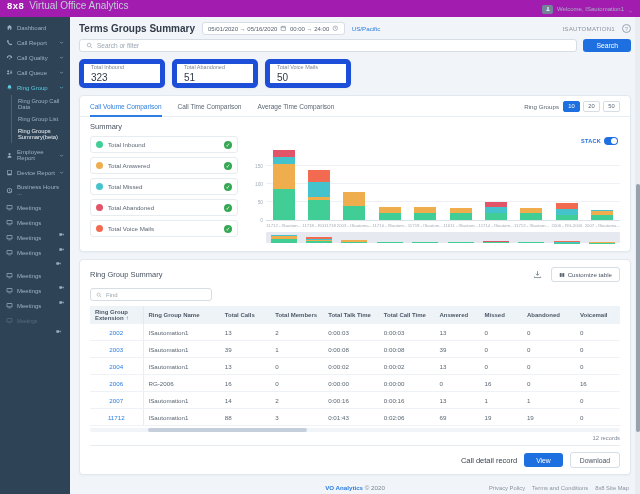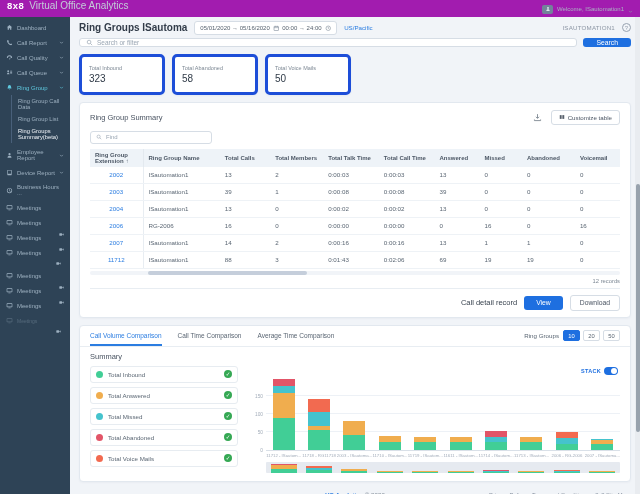--- a/index.html
+++ b/index.html
@@ -44,21 +44,21 @@
   .help-circle { width:9px; height:9px; border:1px solid #98a3b1; border-radius:50%; color:#98a3b1; font-size:6px; display:flex; align-items:center; justify-content:center; }
 
   .search-row { display:flex; gap:6px; margin-top:3px; height:17px; }
   .search-box { flex:1; background:#fff; border:1px solid #d6dde5; border-radius:3px; display:flex; align-items:center; padding:0 6px; gap:4px; }
   .search-box svg { width:7px; height:7px; stroke:#9aa6b3; fill:none; stroke-width:1.6; flex-shrink:0; }
   .search-box input { border:none; outline:none; flex:1; font-size:6.5px; color:#3c4754; background:transparent; font-family:inherit; }
   .search-box input::placeholder { color:#9aa6b3; }
   .btn-primary { background:#1e6fe0; color:#fff; border:none; border-radius:3px; font-size:6.8px; padding:0 13px; font-family:inherit; cursor:pointer; }
 
   .stats { display:flex; gap:7px; margin-top:7px; }
-  .stat-card { width:86px; background:#fff; border:3px solid #1d4ed8; border-radius:5px; padding:8px 7px; box-shadow:0 1px 2px rgba(40,60,90,.05); }
+  .stat-card { width:86px; background:#fff; border:5px solid #1d4ed8; border-radius:5px; padding:0 7px; box-shadow:0 1px 2px rgba(40,60,90,.05); }
   .stat-label { font-size:5.5px; color:#7d8894; }
   .stat-value { font-size:10px; color:#2f3a47; margin-top:2px; font-weight:500; }
 
   .panel { background:#fff; border:1px solid #e2e8ef; border-radius:4px; margin-top:7px; box-shadow:0 1px 2px rgba(40,60,90,.04); }
   .tabs-row { display:flex; align-items:center; padding:0 10px; border-bottom:1px solid #e8edf2; height:21px; }
   .tab { font-size:6.5px; color:#5a6673; margin-right:16px; padding:7px 0 5px; border-bottom:2px solid transparent; cursor:pointer; }
   .tab.active { color:#2b7de1; border-bottom-color:#2b7de1; }
   .rg-sel { margin-left:auto; display:flex; align-items:center; gap:4px; }
   .rg-label { font-size:6.2px; color:#5a6673; }
   .rg-btn { min-width:17px; height:11px; border:1px solid #d6dde5; border-radius:2px; background:#fff; color:#5a6673; font-size:5.8px; display:flex; align-items:center; justify-content:center; padding:0 3px; cursor:pointer; }
@@ -353,21 +353,21 @@
           <svg viewBox="0 0 16 16">
             <rect x="1" y="4" width="9" height="8" rx="1.5"></rect>
             <path d="M10.5 7 15 4.5V11.5L10.5 9Z"></path>
           </svg>
         </span>
       </div>
     </nav>
 
   <main class="main">
     <div class="page-head">
-      <span class="page-title">Ring Groups ISautoma</span>
+      <span class="page-title">Terms Groups Summary</span>
       <div class="date-box">
         <span>05/01/2020 → 05/16/2020</span>
         <svg viewBox="0 0 16 16">
             <rect x="2.5" y="3.5" width="11" height="10" rx="1"></rect>
             <path d="M2.5 6.5H13.5M5.5 2V4.5M10.5 2V4.5"></path>
           </svg>
         <span>00:00 → 24:00</span>
         <svg viewBox="0 0 16 16">
             <circle cx="8" cy="8" r="5.5"></circle>
             <path d="M8 4.8V8L10.4 9.4"></path>
@@ -389,164 +389,27 @@
       <button class="btn-primary">Search</button>
     </div>
 
     <div class="stats" id="stats">
         <div class="stat-card">
           <div class="stat-label">Total Inbound</div>
           <div class="stat-value">323</div>
         </div>
         <div class="stat-card">
           <div class="stat-label">Total Abandoned</div>
-          <div class="stat-value">58</div>
+          <div class="stat-value">51</div>
         </div>
         <div class="stat-card">
           <div class="stat-label">Total Voice Mails</div>
           <div class="stat-value">50</div>
         </div>
       </div>
-
-    <section class="panel table-panel">
-      <div class="table-head">
-        <span class="table-title">Ring Group Summary</span>
-        <button class="icon-btn">
-            <svg viewBox="0 0 16 16">
-              <path d="M8 2V9M5.2 6.8 8 9.6 10.8 6.8M2.5 11.5V13.5H13.5V11.5"></path>
-            </svg>
-          </button>
-        <button class="btn-outline">
-          <svg viewBox="0 0 16 16">
-              <rect x="2" y="3" width="3.4" height="10"></rect>
-              <rect x="6.3" y="3" width="3.4" height="10"></rect>
-              <rect x="10.6" y="3" width="3.4" height="10"></rect>
-            </svg>
-          <span>Customize table</span>
-        </button>
-      </div>
-      <div class="find-box">
-        <svg viewBox="0 0 16 16">
-            <circle cx="7" cy="7" r="4.2"></circle>
-            <path d="M10.2 10.2L14 14"></path>
-          </svg>
-        <input type="text" placeholder="Find" style="">
-      </div>
-      <table class="grid" id="grid">
-          <colgroup>
-            <col style="width: 10%;">
-            <col style="width: 14.5%;">
-            <col style="width: 9.5%;">
-            <col style="width: 10%;">
-            <col style="width: 10.5%;">
-            <col style="width: 10.5%;">
-            <col style="width: 8.5%;">
-            <col style="width: 8%;">
-            <col style="width: 10%;">
-            <col style="width: 8.5%;">
-          </colgroup>
-          <thead>
-            <tr>
-              <th class="ext-h">Ring Group Extension<span class="sort">↑</span></th>
-              <th>Ring Group Name</th>
-              <th>Total Calls</th>
-              <th>Total Members</th>
-              <th>Total Talk Time</th>
-              <th>Total Call Time</th>
-              <th>Answered</th>
-              <th>Missed</th>
-              <th>Abandoned</th>
-              <th>Voicemail</th>
-            </tr>
-          </thead>
-          <tbody>
-            <tr>
-              <td class="ext">2002</td>
-              <td>ISautomation1</td>
-              <td>13</td>
-              <td>2</td>
-              <td>0:00:03</td>
-              <td>0:00:03</td>
-              <td>13</td>
-              <td>0</td>
-              <td>0</td>
-              <td>0</td>
-            </tr>
-            <tr>
-              <td class="ext">2003</td>
-              <td>ISautomation1</td>
-              <td>39</td>
-              <td>1</td>
-              <td>0:00:08</td>
-              <td>0:00:08</td>
-              <td>39</td>
-              <td>0</td>
-              <td>0</td>
-              <td>0</td>
-            </tr>
-            <tr>
-              <td class="ext">2004</td>
-              <td>ISautomation1</td>
-              <td>13</td>
-              <td>0</td>
-              <td>0:00:02</td>
-              <td>0:00:02</td>
-              <td>13</td>
-              <td>0</td>
-              <td>0</td>
-              <td>0</td>
-            </tr>
-            <tr>
-              <td class="ext">2006</td>
-              <td>RG-2006</td>
-              <td>16</td>
-              <td>0</td>
-              <td>0:00:00</td>
-              <td>0:00:00</td>
-              <td>0</td>
-              <td>16</td>
-              <td>0</td>
-              <td>16</td>
-            </tr>
-            <tr>
-              <td class="ext">2007</td>
-              <td>ISautomation1</td>
-              <td>14</td>
-              <td>2</td>
-              <td>0:00:16</td>
-              <td>0:00:16</td>
-              <td>13</td>
-              <td>1</td>
-              <td>1</td>
-              <td>0</td>
-            </tr>
-            <tr>
-              <td class="ext">11712</td>
-              <td>ISautomation1</td>
-              <td>88</td>
-              <td>3</td>
-              <td>0:01:43</td>
-              <td>0:02:06</td>
-              <td>69</td>
-              <td>19</td>
-              <td>19</td>
-              <td>0</td>
-            </tr>
-          </tbody>
-        </table>
-      <div class="h-scroll">
-          <span class="h-thumb"></span>
-        </div>
-      <div class="records">12 records</div>
-      <div class="action-row">
-        <span class="cdr-label">Call detail record</span>
-        <button class="btn-primary sm">View</button>
-        <button class="btn-outline sm">Download</button>
-      </div>
-    </section>
 
     <section class="panel">
       <div class="tabs-row">
         <div id="tabs" style="display:flex;">
             <div class="tab active">Call Volume Comparison</div>
             <div class="tab">Call Time Comparison</div>
             <div class="tab">Average Time Comparison</div>
           </div>
         <div class="rg-sel">
           <span class="rg-label">Ring Groups</span>
@@ -711,20 +574,157 @@
                   <div class="seg" style="height: 0.585px; background: rgb(240, 173, 78);"></div>
                   <div class="seg" style="height: 0.045px; background: rgb(69, 195, 205);"></div>
                   <div class="seg" style="height: 0.045px; background: rgb(226, 85, 104);"></div>
                 </div>
               </div>
           </div>
         </div>
       </div>
     </section>
 
+    <section class="panel table-panel">
+      <div class="table-head">
+        <span class="table-title">Ring Group Summary</span>
+        <button class="icon-btn">
+            <svg viewBox="0 0 16 16">
+              <path d="M8 2V9M5.2 6.8 8 9.6 10.8 6.8M2.5 11.5V13.5H13.5V11.5"></path>
+            </svg>
+          </button>
+        <button class="btn-outline">
+          <svg viewBox="0 0 16 16">
+              <rect x="2" y="3" width="3.4" height="10"></rect>
+              <rect x="6.3" y="3" width="3.4" height="10"></rect>
+              <rect x="10.6" y="3" width="3.4" height="10"></rect>
+            </svg>
+          <span>Customize table</span>
+        </button>
+      </div>
+      <div class="find-box">
+        <svg viewBox="0 0 16 16">
+            <circle cx="7" cy="7" r="4.2"></circle>
+            <path d="M10.2 10.2L14 14"></path>
+          </svg>
+        <input type="text" placeholder="Find" style="">
+      </div>
+      <table class="grid" id="grid">
+          <colgroup>
+            <col style="width: 10%;">
+            <col style="width: 14.5%;">
+            <col style="width: 9.5%;">
+            <col style="width: 10%;">
+            <col style="width: 10.5%;">
+            <col style="width: 10.5%;">
+            <col style="width: 8.5%;">
+            <col style="width: 8%;">
+            <col style="width: 10%;">
+            <col style="width: 8.5%;">
+          </colgroup>
+          <thead>
+            <tr>
+              <th class="ext-h">Ring Group Extension<span class="sort">↑</span></th>
+              <th>Ring Group Name</th>
+              <th>Total Calls</th>
+              <th>Total Members</th>
+              <th>Total Talk Time</th>
+              <th>Total Call Time</th>
+              <th>Answered</th>
+              <th>Missed</th>
+              <th>Abandoned</th>
+              <th>Voicemail</th>
+            </tr>
+          </thead>
+          <tbody>
+            <tr>
+              <td class="ext">2002</td>
+              <td>ISautomation1</td>
+              <td>13</td>
+              <td>2</td>
+              <td>0:00:03</td>
+              <td>0:00:03</td>
+              <td>13</td>
+              <td>0</td>
+              <td>0</td>
+              <td>0</td>
+            </tr>
+            <tr>
+              <td class="ext">2003</td>
+              <td>ISautomation1</td>
+              <td>39</td>
+              <td>1</td>
+              <td>0:00:08</td>
+              <td>0:00:08</td>
+              <td>39</td>
+              <td>0</td>
+              <td>0</td>
+              <td>0</td>
+            </tr>
+            <tr>
+              <td class="ext">2004</td>
+              <td>ISautomation1</td>
+              <td>13</td>
+              <td>0</td>
+              <td>0:00:02</td>
+              <td>0:00:02</td>
+              <td>13</td>
+              <td>0</td>
+              <td>0</td>
+              <td>0</td>
+            </tr>
+            <tr>
+              <td class="ext">2006</td>
+              <td>RG-2006</td>
+              <td>16</td>
+              <td>0</td>
+              <td>0:00:00</td>
+              <td>0:00:00</td>
+              <td>0</td>
+              <td>16</td>
+              <td>0</td>
+              <td>16</td>
+            </tr>
+            <tr>
+              <td class="ext">2007</td>
+              <td>ISautomation1</td>
+              <td>14</td>
+              <td>2</td>
+              <td>0:00:16</td>
+              <td>0:00:16</td>
+              <td>13</td>
+              <td>1</td>
+              <td>1</td>
+              <td>0</td>
+            </tr>
+            <tr>
+              <td class="ext">11712</td>
+              <td>ISautomation1</td>
+              <td>88</td>
+              <td>3</td>
+              <td>0:01:43</td>
+              <td>0:02:06</td>
+              <td>69</td>
+              <td>19</td>
+              <td>19</td>
+              <td>0</td>
+            </tr>
+          </tbody>
+        </table>
+      <div class="h-scroll">
+          <span class="h-thumb"></span>
+        </div>
+      <div class="records">12 records</div>
+      <div class="action-row">
+        <span class="cdr-label">Call detail record</span>
+        <button class="btn-primary sm">View</button>
+        <button class="btn-outline sm">Download</button>
+      </div>
+    </section>
+
     <div class="page-footer">
       <div class="footer-center">
         <span class="footer-brand">VO Analytics</span>
         <span>© 2020</span>
       </div>
       <div class="footer-links" id="footer-links">
           <span>Privacy Policy</span>
           <span>Terms and Conditions</span>
           <span>8x8 Site Map</span>
         </div>

